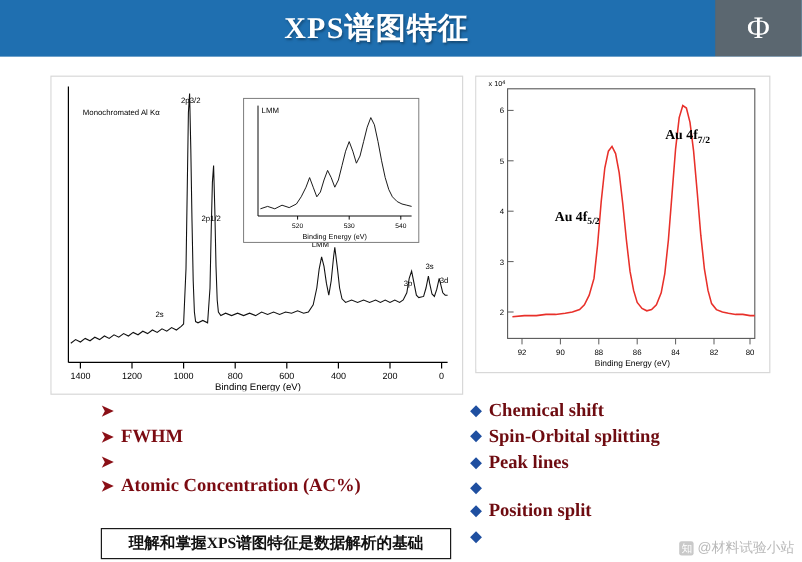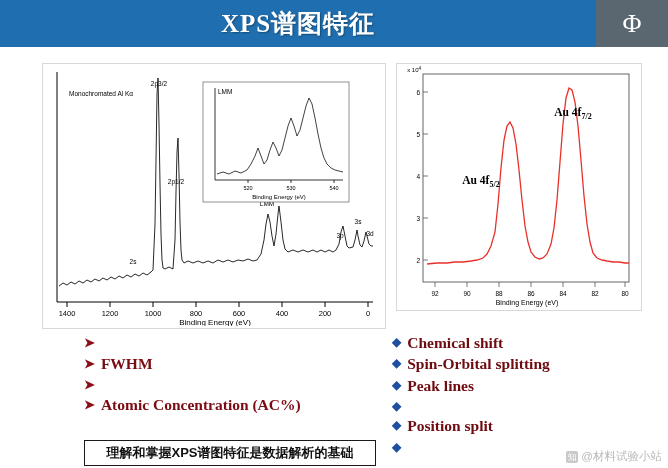--- a/index.html
+++ b/index.html
@@ -19,20 +19,21 @@
     position:absolute;left:0;top:0;width:596px;height:47px;
     background:#1f6fb0;
   }
   .header .title{
     position:absolute;left:0;top:0;width:596px;height:47px;
     display:flex;align-items:center;justify-content:center;
     color:#ffffff;font-size:25px;font-weight:bold;
     font-family:"Liberation Serif", serif;
     letter-spacing:1px;
     text-shadow:1px 1px 2px rgba(0,0,0,.35);
+    padding-left:16px;
   }
   .header .logo-box{
     position:absolute;left:596px;top:0;width:72px;height:47px;
     background:#5b6770;
     display:flex;align-items:center;justify-content:center;
   }
   .header .logo-box .phi{
     color:#ffffff;font-size:26px;font-family:"Liberation Serif",serif;
   }
 
@@ -68,21 +69,21 @@
     color:#8a0f16;font-size:13px;margin-right:6px;line-height:1.5;
   }
   .col-right .bullet{color:#6e0b10;}
   .col-right .mark{color:#1f4fa0;font-size:12px;}
 
   
   .caption-box{
     position:absolute;left:84px;top:440px;width:290px;height:24px;
     border:1.5px solid #1a1a1a;
     display:flex;align-items:center;justify-content:center;
-    font-family:Liberation Sans, sans-serif;
+    font-family:Liberation Serif, serif;
     font-size:13px;font-weight:bold;color:#111111;
     background:#ffffff;
   }
   
   .watermark{
     position:absolute;right:6px;bottom:4px;
     font-family:"Liberation Sans", sans-serif;
     font-size:11.5px;color:#b9b9b9;
     display:flex;align-items:center;gap:3px;
     white-space:nowrap;

